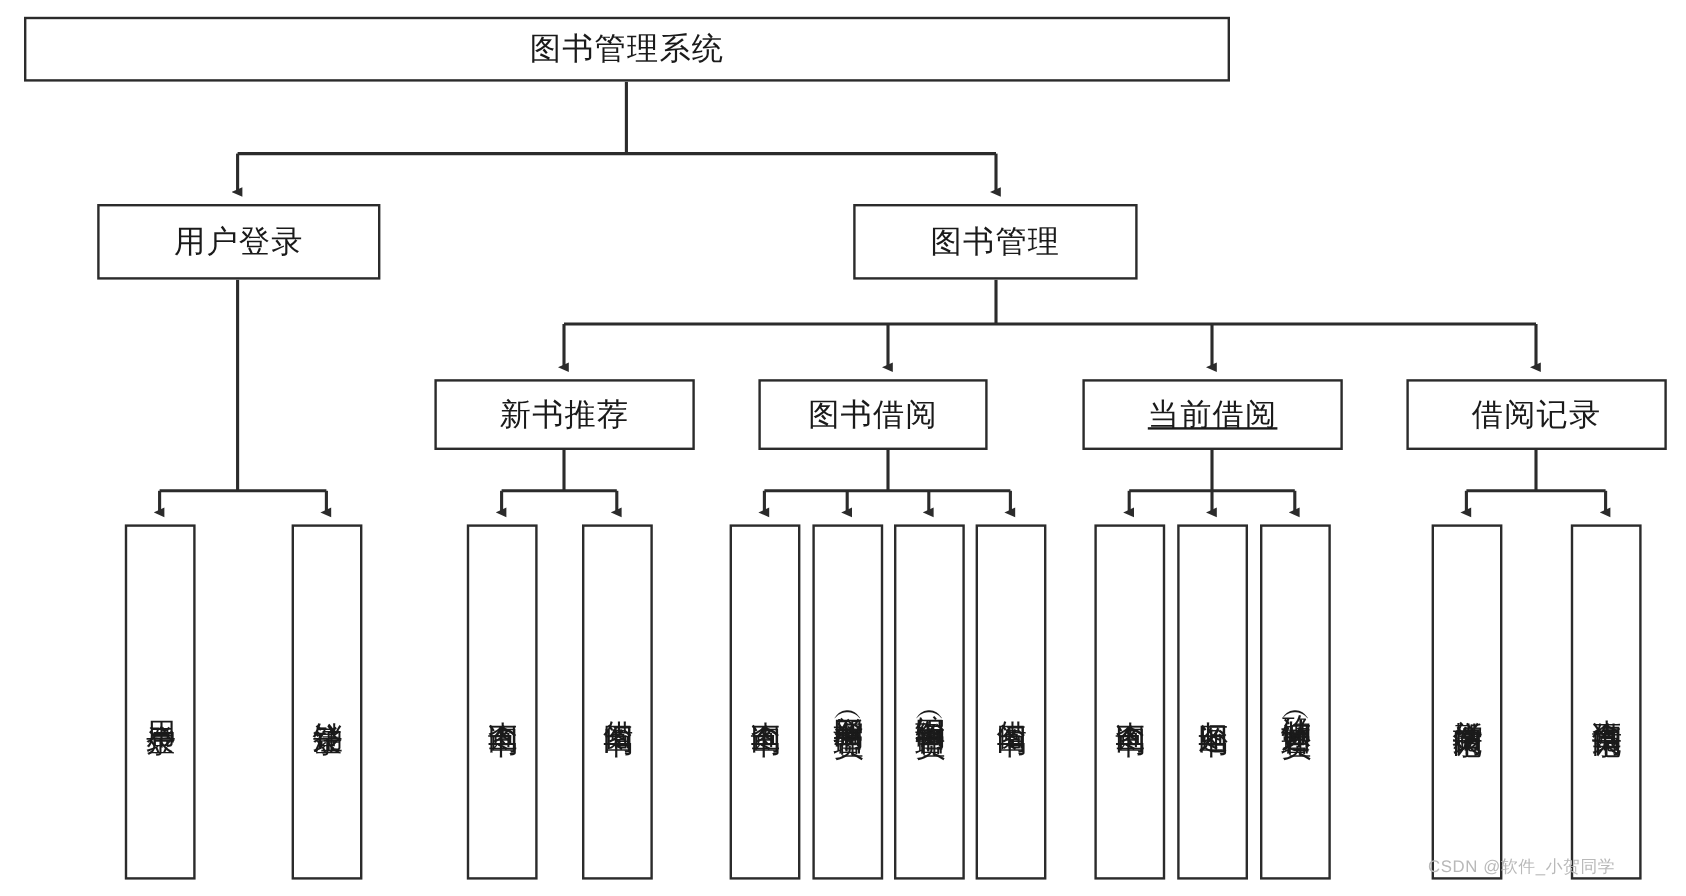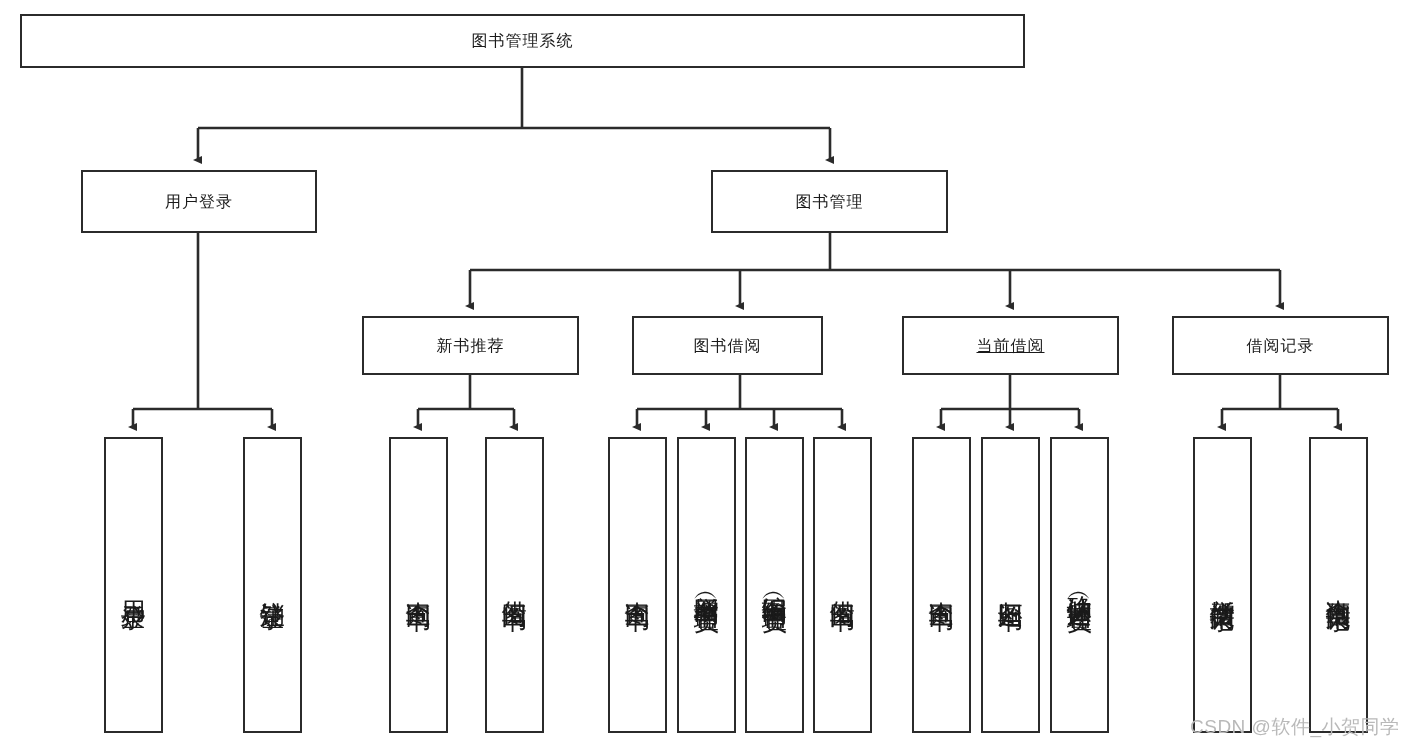--- a/index.html
+++ b/index.html
@@ -29,21 +29,21 @@
     position: absolute;
     box-sizing: border-box;
     border: 2px solid #2b2b2b;
     background: #ffffff;
     display: flex;
     align-items: center;
     justify-content: center;
     color: #1a1a1a;
   }
   .node.horiz {
-    font-size: 16px;
+    font-size: 26px;
     letter-spacing: 1px;
     line-height: 1.2;
   }
   .node.vert {
     writing-mode: vertical-rl;
     text-orientation: upright;
     font-size: 25px;
     line-height: 1.05;
     letter-spacing: 2px;
     padding: 6px 0;
@@ -51,21 +51,21 @@
     justify-content: center;
     text-align: center;
   }
   .node.vert .vtxt {
     writing-mode: vertical-rl;
     text-orientation: upright;
     display: block;
   }
   .watermark {
     position: absolute;
-    font-size: 19px;
+    font-size: 14px;
     color: #b9b9b9;
     white-space: nowrap;
     letter-spacing: 0.5px;
   }
 </style>
 </head>
 <body>
 
 <div id="canvas">
 

